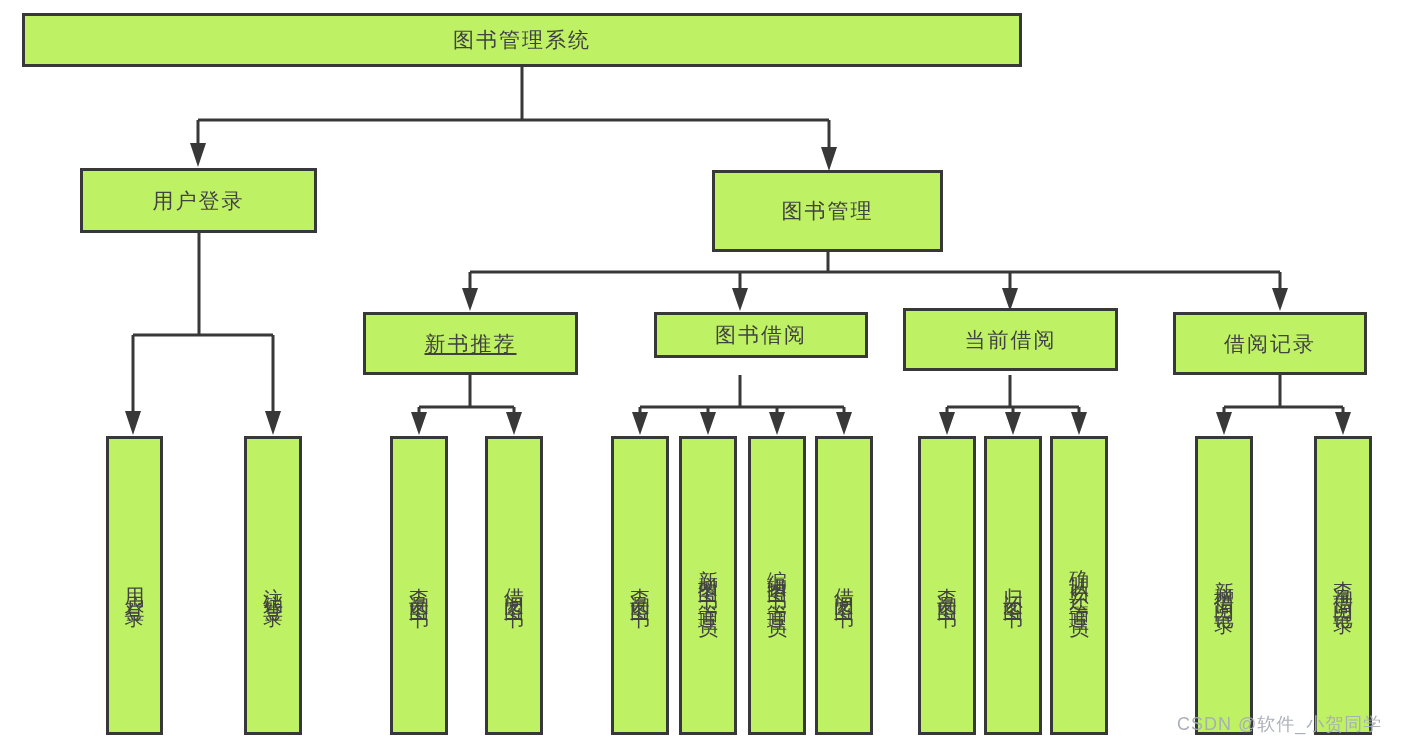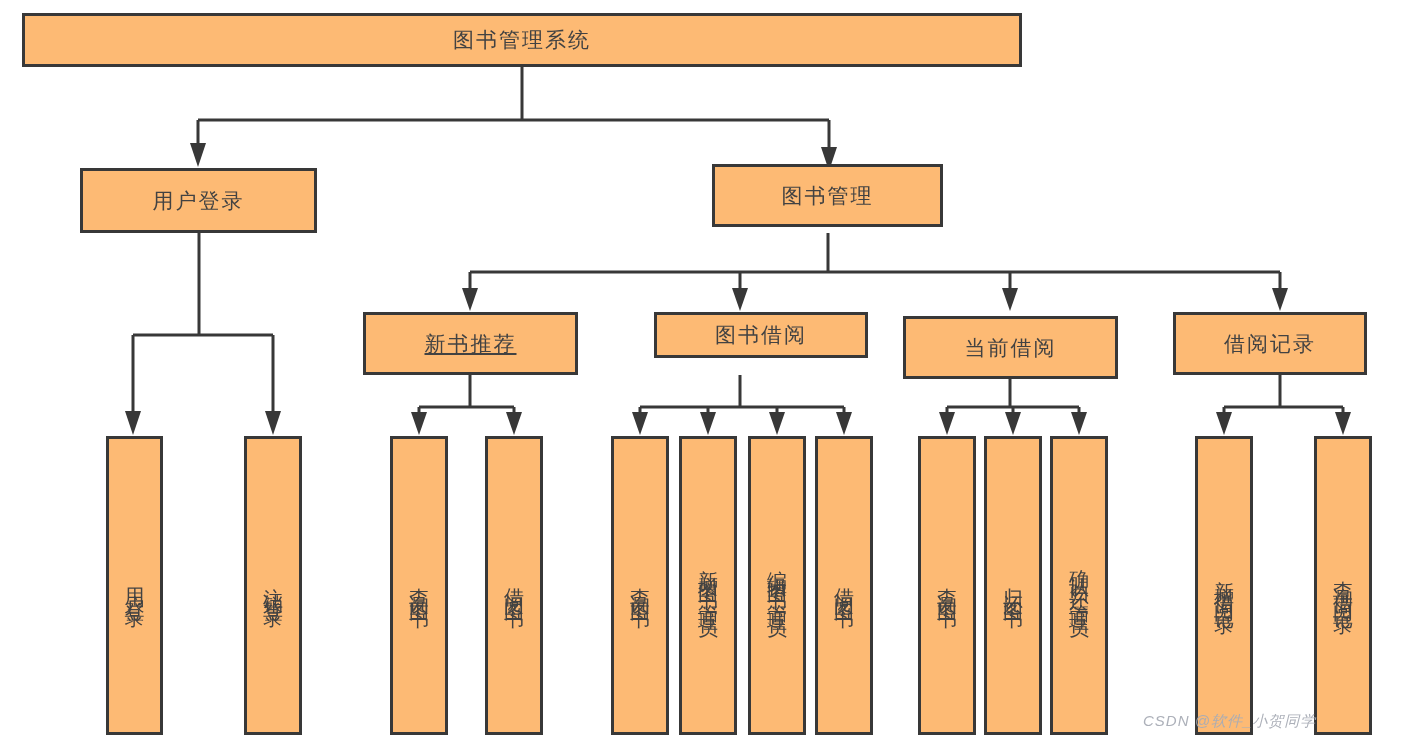--- a/index.html
+++ b/index.html
@@ -9,45 +9,44 @@
     background:#ffffff;
     font-family:"Liberation Sans","DejaVu Sans",sans-serif;
     color:#3f3f3f;
     overflow:hidden;
   }
   svg.connectors{position:absolute;left:0;top:0;z-index:1;}
   .box{
     position:absolute;
     box-sizing:border-box;
     border:3px solid #383838;
-    background:#fdba74;
+    background:#bef264;
     display:flex;align-items:center;justify-content:center;
     z-index:2;
     font-size:21px;
     letter-spacing:2px;
     color:#424242;
     text-align:center;
   }
   .vbox .vtext{
     writing-mode:vertical-rl;
     text-orientation:mixed;
     font-size:20px;
     line-height:1.15;
     letter-spacing:7px;
     color:#424242;
   }
   .watermark{
     position:absolute;
     z-index:3;
-    left:1143px;top:712px;
-    font-size:15px;
+    left:1177px;top:712px;
+    font-size:18px;
     letter-spacing:1px;
     color:rgba(168,172,181,0.95);
     white-space:nowrap;
-    font-style:italic;
   }
 </style>
 </head>
 <body>
 
 <div class="canvas">
 
   <svg class="connectors" width="1405" height="747" viewBox="0 0 1405 747">
     <g stroke="#383838" stroke-width="3" fill="none">
 
@@ -91,25 +90,25 @@
       <polygon points="1071,412 1087,412 1079,435"></polygon>
 
       <polygon points="1216,412 1232,412 1224,435"></polygon>
       <polygon points="1335,412 1351,412 1343,435"></polygon>
     </g>
   </svg>
 
   <div class="box" style="left:22px;top:13px;width:1000px;height:54px;">图书管理系统</div>
 
   <div class="box" style="left:80px;top:168px;width:237px;height:65px;">用户登录</div>
-  <div class="box" style="left:712px;top:164px;width:231px;height:63px;">图书管理</div>
+  <div class="box" style="left:712px;top:170px;width:231px;height:82px;">图书管理</div>
 
   <div class="box" style="left:363px;top:312px;width:215px;height:63px;text-decoration:underline;">新书推荐</div>
   <div class="box" style="left:654px;top:312px;width:214px;height:46px;">图书借阅</div>
-  <div class="box" style="left:903px;top:316px;width:215px;height:63px;text-align:center;">当前借阅</div>
+  <div class="box" style="left:903px;top:308px;width:215px;height:63px;text-align:center;">当前借阅</div>
   <div class="box" style="left:1173px;top:312px;width:194px;height:63px;">借阅记录</div>
 
   <div class="box vbox" style="left:106px;top:436px;width:57px;height:299px;">
     <span class="vtext">用户登录</span>
   </div>
   <div class="box vbox" style="left:244px;top:436px;width:58px;height:299px;">
     <span class="vtext">注销登录</span>
   </div>
 
   <div class="box vbox" style="left:390px;top:436px;width:58px;height:299px;">

